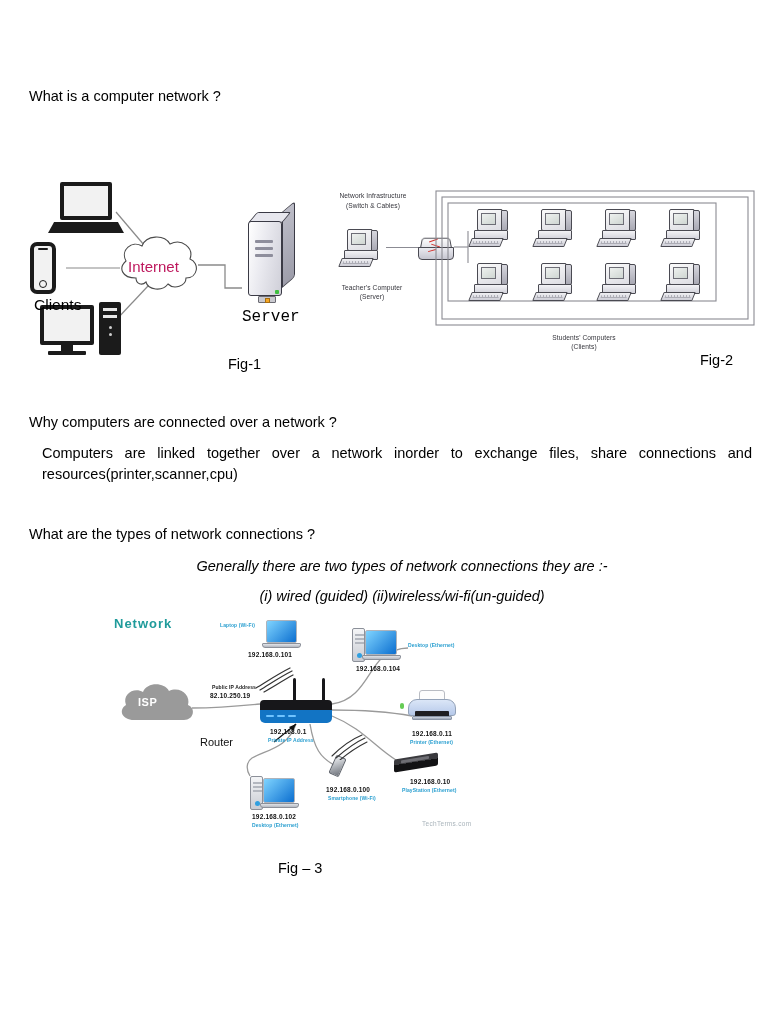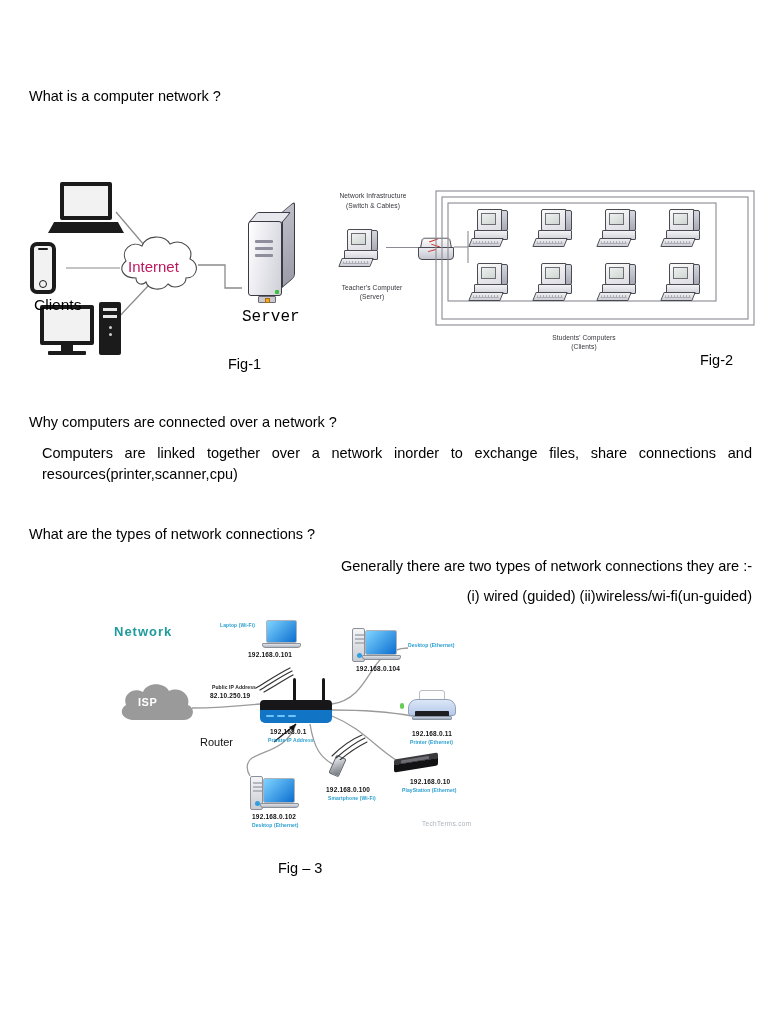--- a/index.html
+++ b/index.html
@@ -20,21 +20,21 @@
     text-align:center; font-weight:bold; font-size:14.5px;
     letter-spacing:.4px;
   }
   .q {
     position:absolute; left:29px; font-size:14.5px; white-space:nowrap;
   }
   .ans {
     position:absolute; font-size:14.5px; line-height:21px;
     text-align:justify;
   }
-  .ans.nojust { text-align:right; }
+  .ans.nojust { text-align:center;font-style:italic; }
 
   
   .fig { position:absolute; }
   .cap { position:absolute; font-size:14.5px; }
 
   
   #fig1 { left:20px; top:180px; width:320px; height:185px; }
 
   .lap-body { position:absolute; }
   .lap-screen {
@@ -423,21 +423,21 @@
 
     <svg class="wire-svg" width="420" height="240">
       <path d="M92 100 C120 100 140 98 160 96" stroke="#9a9a9a" stroke-width="1.3" fill="none"></path>
       <path d="M232 96 C262 92 268 62 282 50 C292 42 300 40 308 40" stroke="#9a9a9a" stroke-width="1.3" fill="none"></path>
       <path d="M232 102 C270 102 290 104 312 108" stroke="#9a9a9a" stroke-width="1.3" fill="none"></path>
       <path d="M232 108 C262 120 276 140 296 152" stroke="#9a9a9a" stroke-width="1.3" fill="none"></path>
       <path d="M196 116 C188 140 166 142 152 150 C146 154 146 162 150 168" stroke="#9a9a9a" stroke-width="1.3" fill="none"></path>
       <path d="M210 116 C214 140 220 150 236 158" stroke="#9a9a9a" stroke-width="1.3" fill="none"></path>
     </svg>
 
-    <div class="f3-title" style="left:14px; top:16px;">Network</div>
+    <div class="f3-title" style="left:14px; top:8px;">Network</div>
 
     <svg class="isp-cloud" style="left:16px; top:72px;" width="84" height="50">
       <path d="M18 40 C6 40 2 30 10 25 C6 14 18 7 27 12 C31 2 48 2 53 11
                C64 6 75 15 72 25 C80 28 78 40 68 40 Z" fill="#9a9a9a"></path>
     </svg>
     <div class="isp-label" style="left:38px; top:88px;">ISP</div>
 
     <div>
       <div class="rt-ant" style="left:193px; top:70px; height:24px;"></div>
       <div class="rt-ant" style="left:222px; top:70px; height:24px;"></div>

